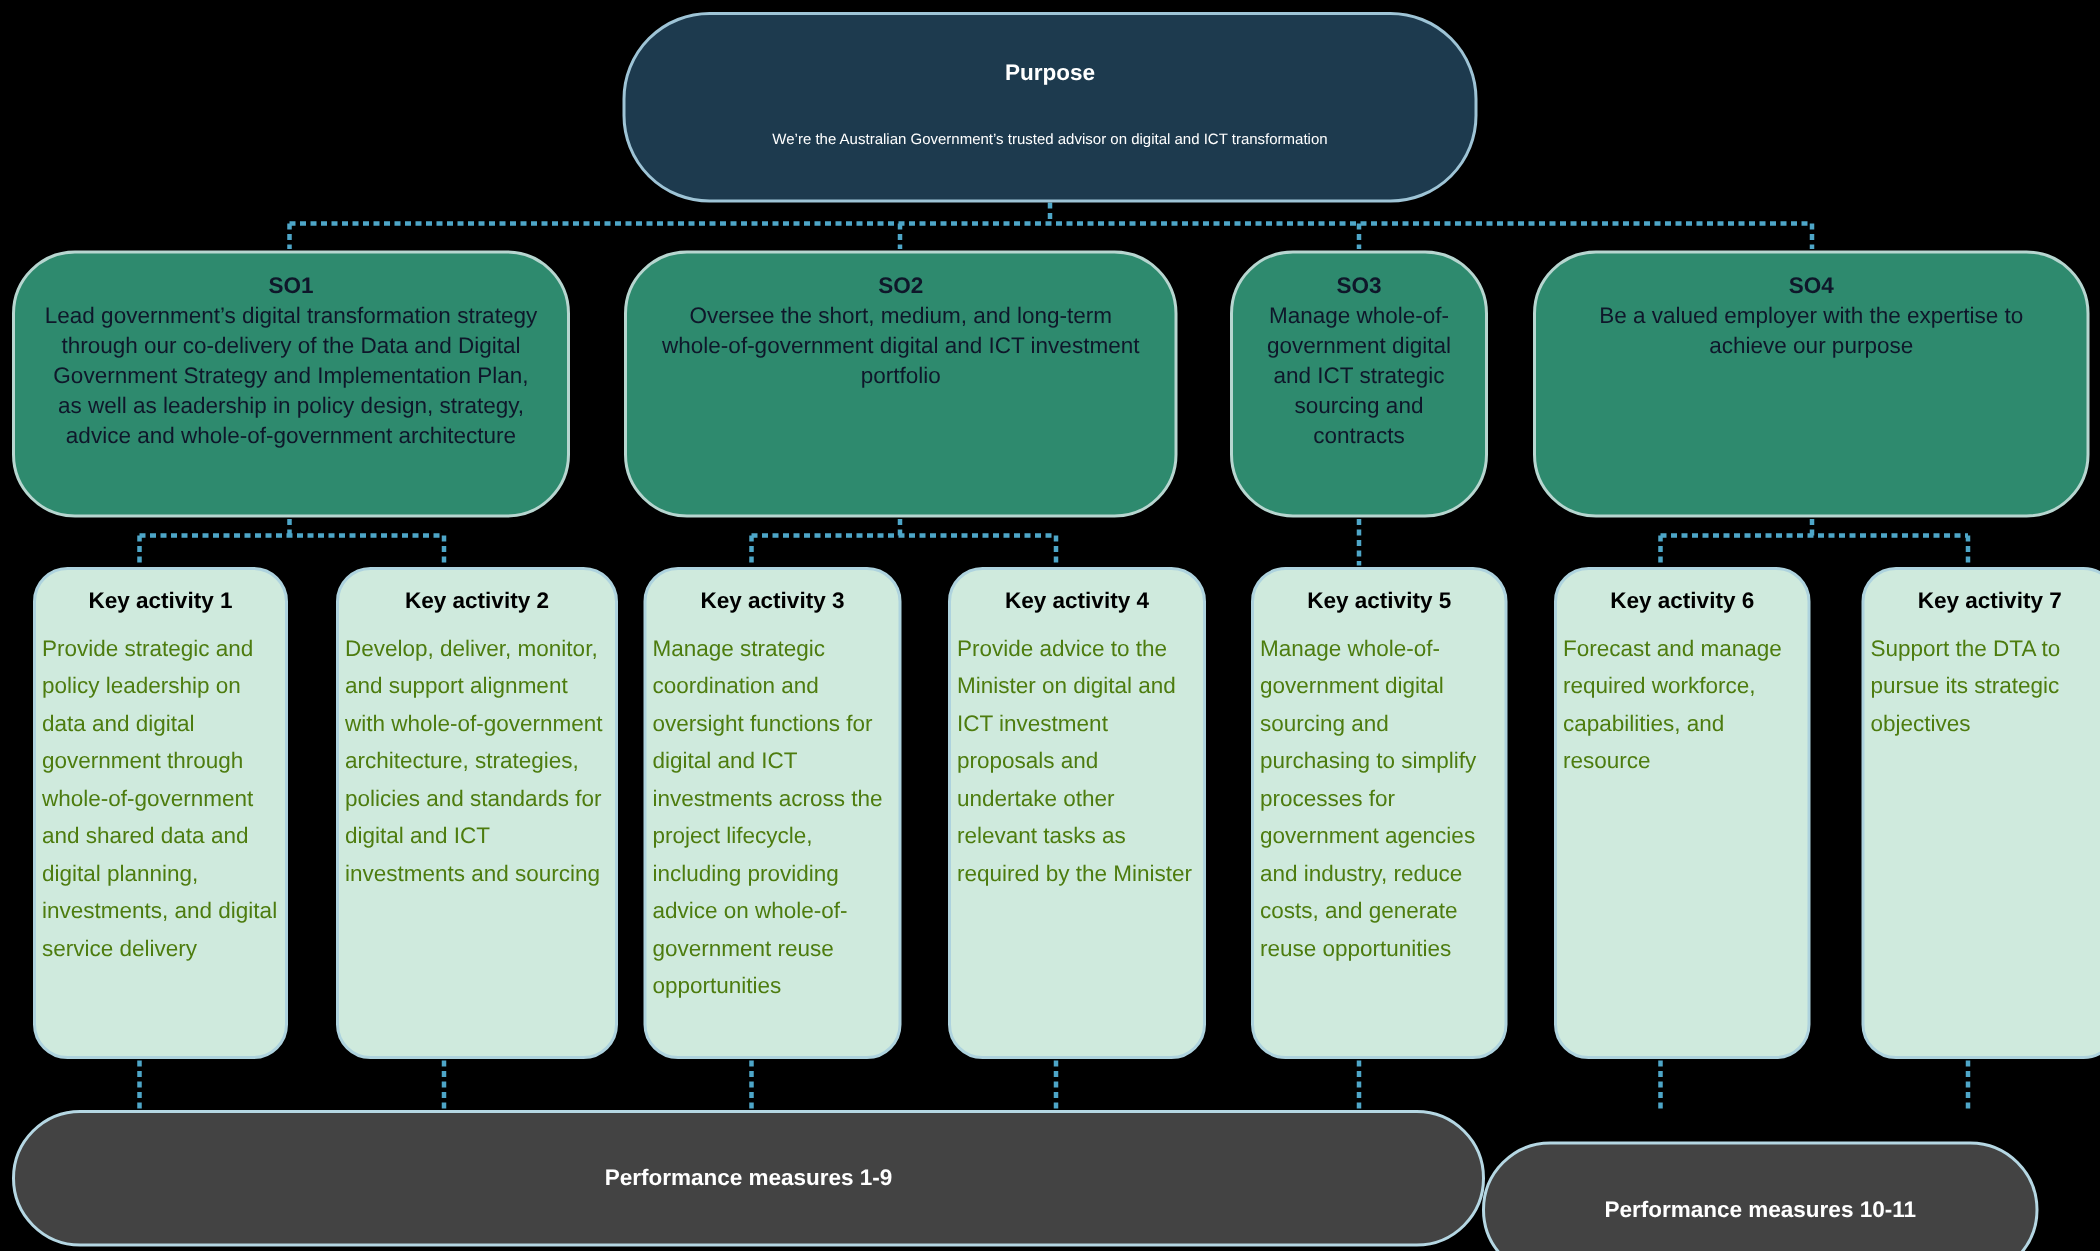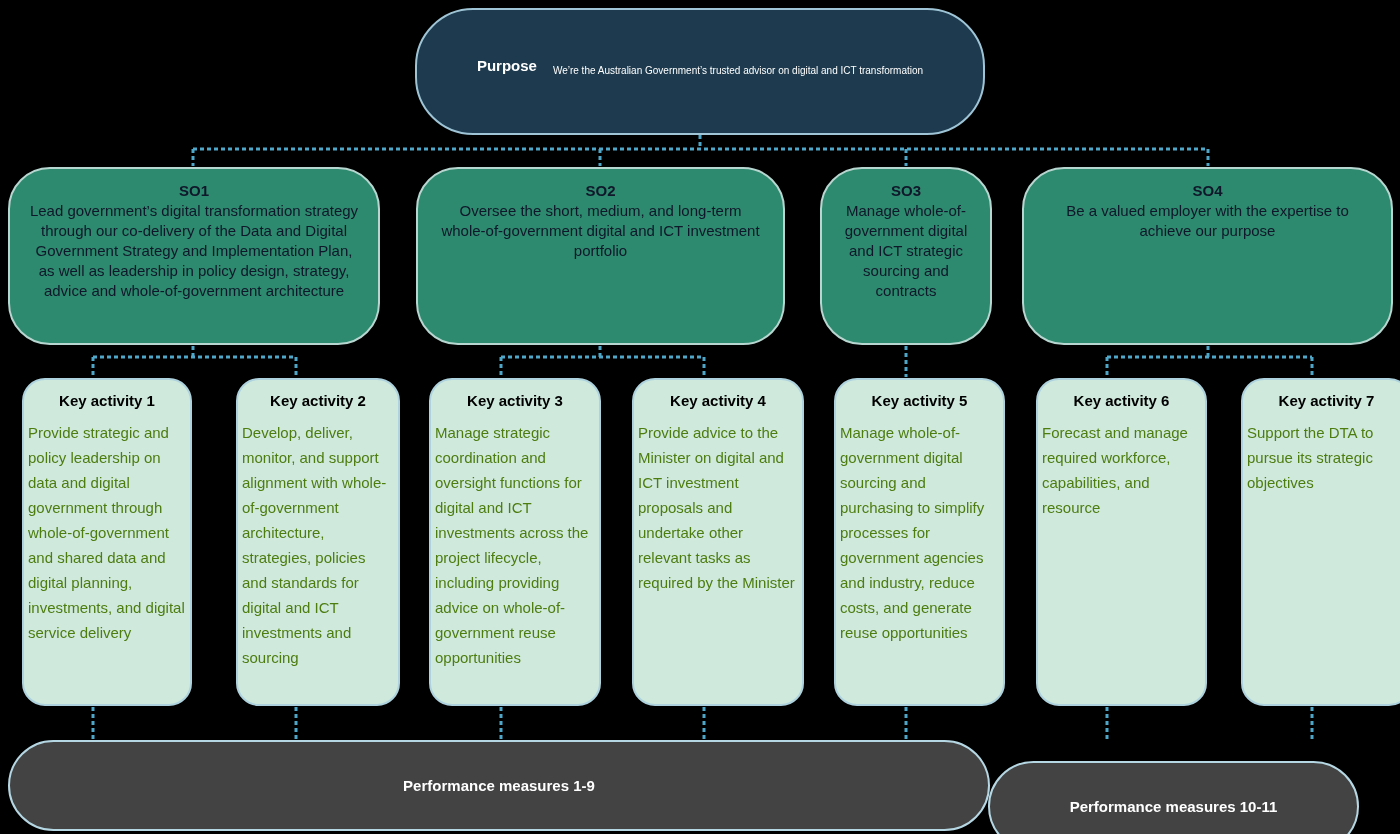--- a/index.html
+++ b/index.html
@@ -15,21 +15,21 @@
 
   .box { position: absolute; box-sizing: border-box; }
 
   
   .purpose {
     left: 415px; top: 8px; width: 570px; height: 127px;
     background: #1d3a4e;
     border: 2px solid #9ec4d6;
     border-radius: 58px;
     color: #ffffff;
-    display: flex; flex-direction: row; justify-content: center; align-items: center;
+    display: flex; flex-direction: column; justify-content: center; align-items: center;
     padding: 6px 52px;
     text-align: center;
     gap: 16px;
   }
   .purpose .box-title { font-size: 15px; font-weight: bold; margin-bottom: 12px; }
   .purpose .box-text { font-size: 10px; line-height: 1.85; }
 
   
   .so {
     top: 167px; height: 178px;
@@ -57,21 +57,21 @@
     margin-left: 14px;
   }
   .activity .box-title {
     font-size: 15px; font-weight: bold; color: #000000;
     text-align: center; margin-bottom: 11px;
   }
   .activity .box-text {
     font-size: 15px; color: #4d7c0f; line-height: 25px; text-align: left;
   }
   .pos-ka1 { left: 8px;    width: 170px; }
-  .pos-ka2 { left: 222px;  width: 164px; }
+  .pos-ka2 { left: 210px;  width: 188px; }
   .pos-ka3 { left: 415px;  width: 172px; }
   .pos-ka4 { left: 618px;  width: 172px; }
   .pos-ka5 { left: 820px;  width: 171px; }
   .pos-ka6 { left: 1022px; width: 171px; }
   .pos-ka7 { left: 1227px; width: 171px; }
 
   
   .performance {
     top: 740px; height: 91px;
     background: #434343;

